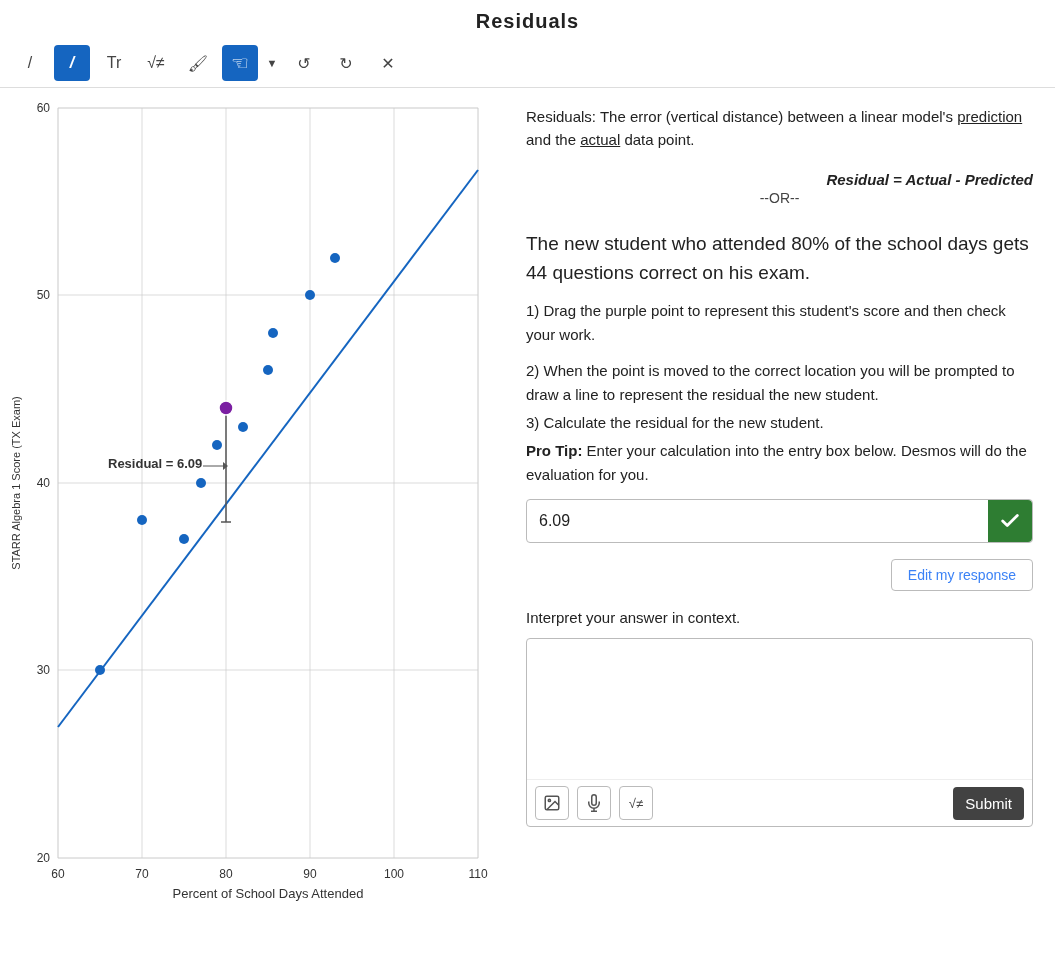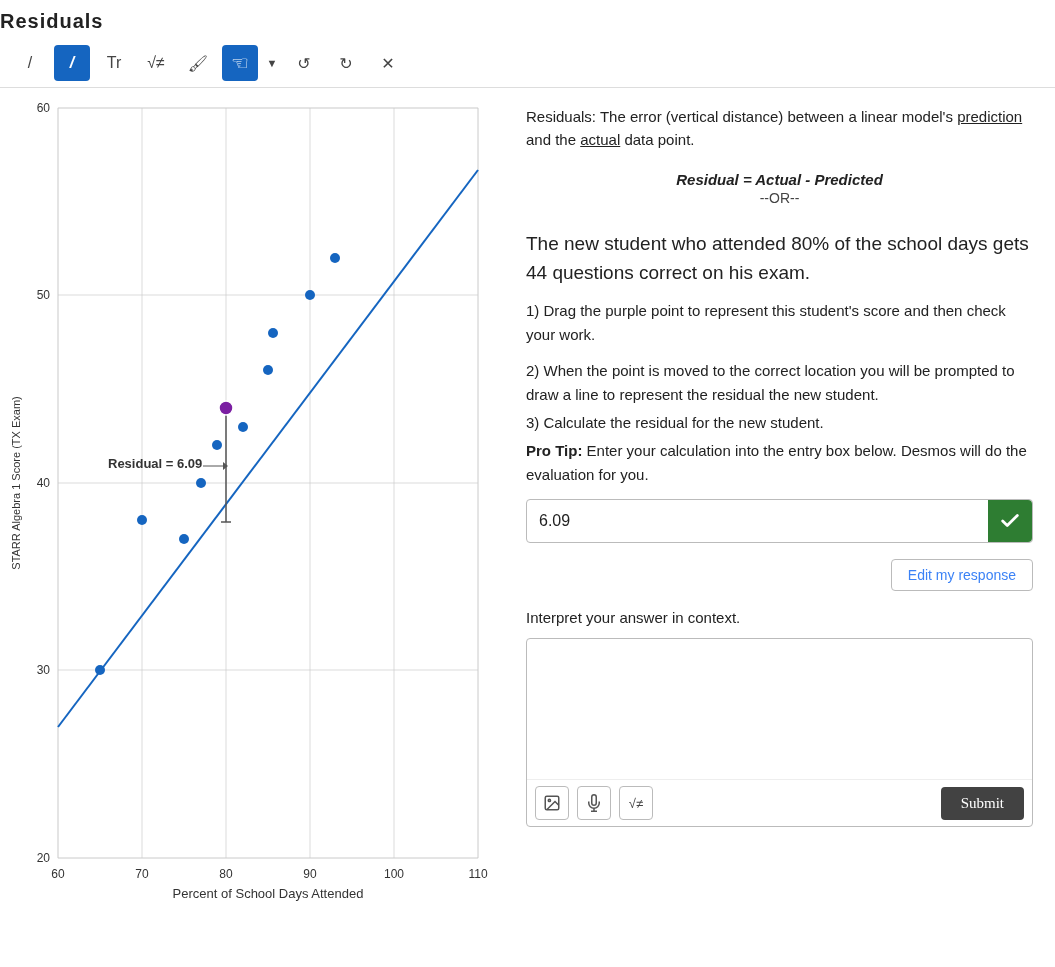--- a/index.html
+++ b/index.html
@@ -7,21 +7,21 @@
       font-family: Arial, sans-serif;
       background: #f5f5f5;
       width: 1055px;
       min-height: 967px;
       display: flex;
       flex-direction: column;
     }
 
     
     .page-title {
-      text-align: left;
+      text-align: center;
       font-size: 20px;
       font-weight: bold;
       padding: 10px 0 6px 0;
       background: #fff;
       color: #222;
       letter-spacing: 1px;
     }
 
     
     .toolbar {
@@ -96,21 +96,21 @@
     .info-description .underline { text-decoration: underline; }
 
     .formula-block {
       margin: 8px 0 4px 0;
     }
     .formula-line {
       font-size: 15px;
       font-weight: bold;
       font-style: italic;
       color: #222;
-      text-align: center;
+      text-align: right;
       display: block;
     }
     .or-line {
       font-size: 14px;
       color: #444;
       text-align: center;
       display: block;
       margin: 2px 0;
     }
 
@@ -218,24 +218,23 @@
       justify-content: center;
       font-size: 16px;
       color: #444;
     }
     .submit-btn {
       margin-left: auto;
       background: #424242;
       color: #fff;
       border: none;
       border-radius: 4px;
-      padding: 8px 20px;
-      font-size: 15px;
-      cursor: pointer;
-      font-family: Liberation Serif, serif;
+      padding: 8px 12px;
+      font-size: 15px;
+      cursor: pointer;
     }
   </style>
 </head>
 <body>
 
 <div class="page-title">Residuals</div>
 
 <div class="toolbar">
   <button class="toolbar-btn">/</button>
   <button class="toolbar-btn active">

